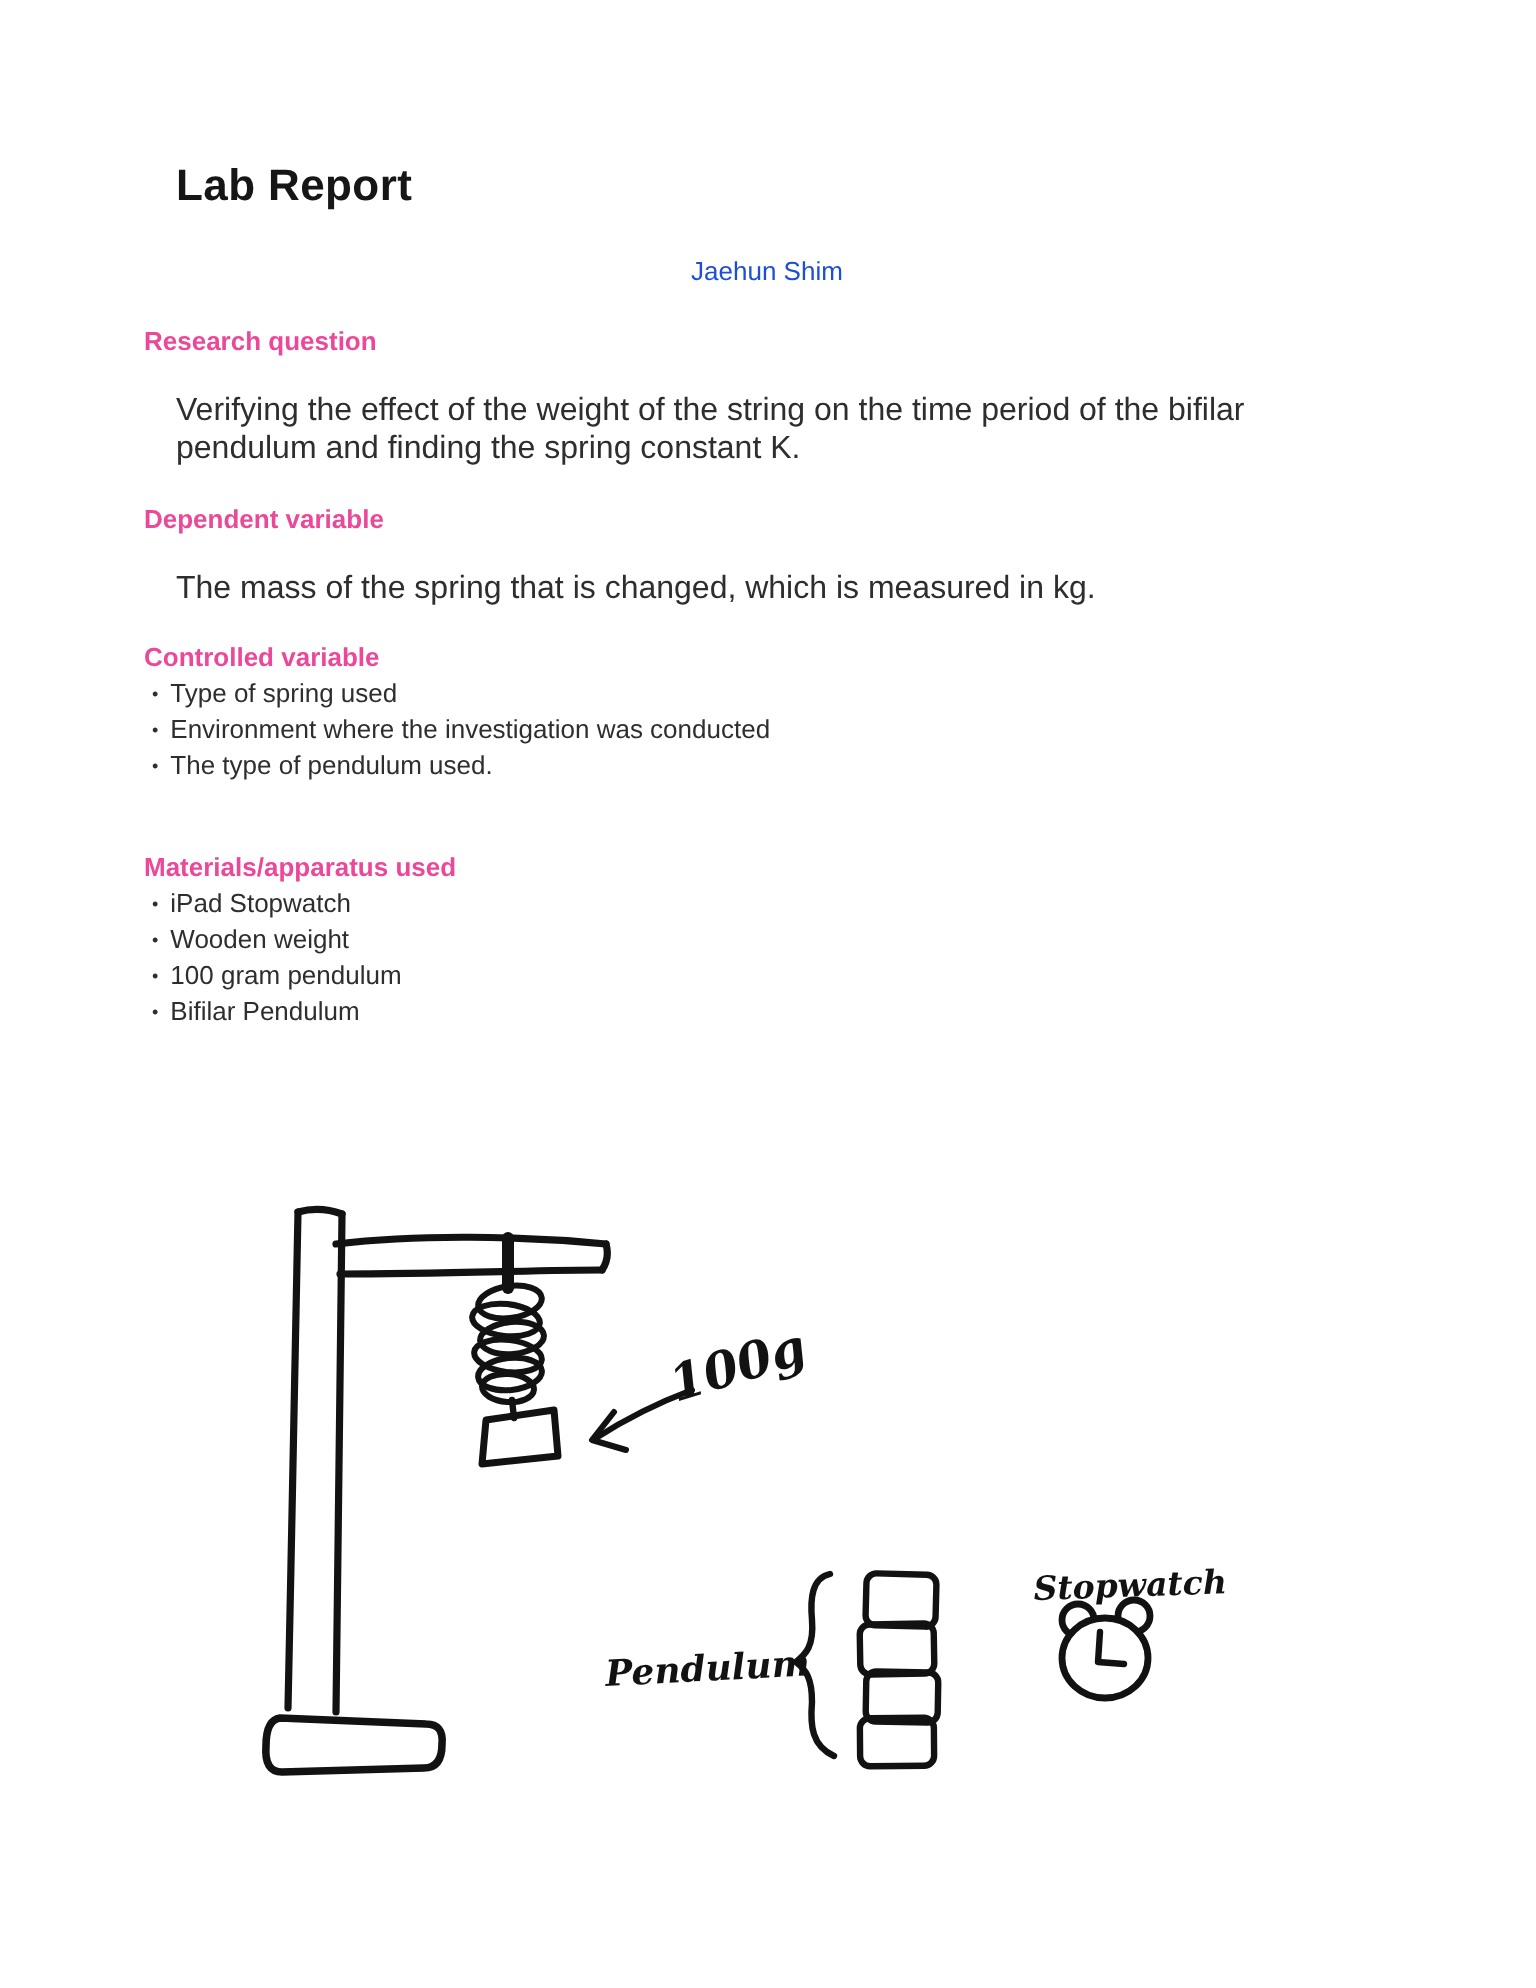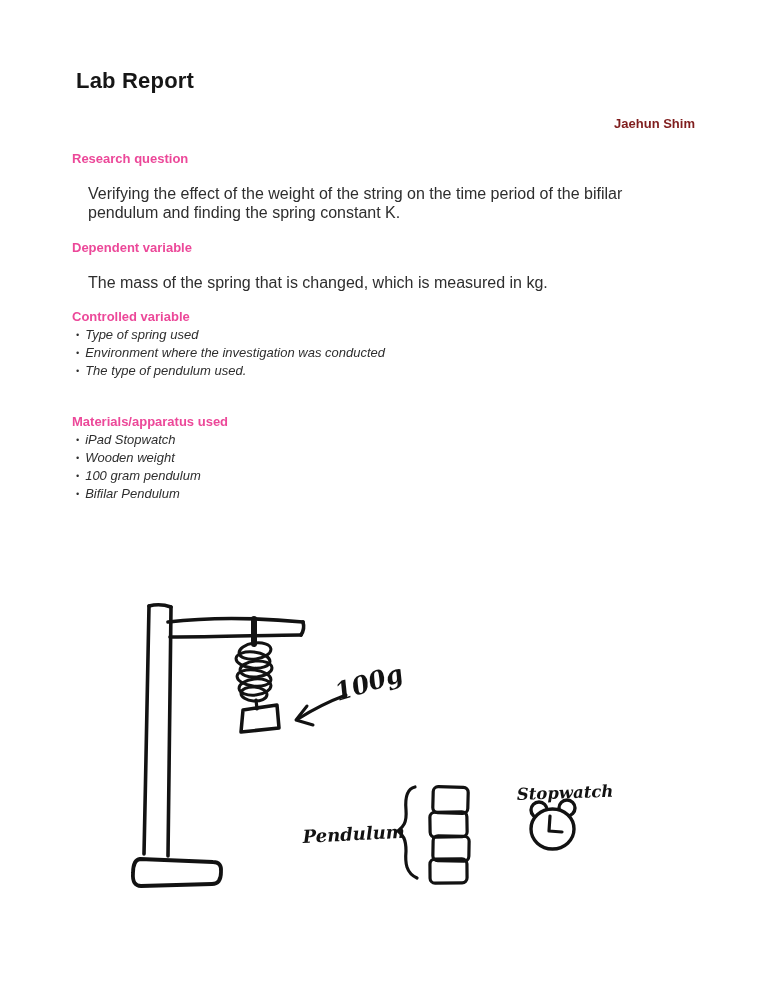--- a/index.html
+++ b/index.html
@@ -1,27 +1,27 @@
 <!DOCTYPE html>
 <html><head>
 <meta charset="utf-8">
 <style>
   html,body{margin:0;padding:0;background:#ffffff;}
   .page{
     position:relative;width:768px;height:994px;background:#ffffff;
     font-family:"Liberation Sans",sans-serif;color:#2a2a2a;overflow:hidden;
   }
   .content{position:absolute;left:72px;top:63px;width:623px;}
-  .doc-title{font-size:22px;line-height:28px;font-weight:700;color:#161616;margin:4px;letter-spacing:.2px;}
-  .author{margin-top:20px;text-align:right;font-size:13px;line-height:17px;color:#7f1d1d;font-weight:bold;}
+  .doc-title{font-size:22px;line-height:28px;font-weight:700;color:#161616;margin:16px;letter-spacing:.2px;}
+  .author{margin-top:20px;text-align:center;font-size:13px;line-height:17px;color:#1d4ed8;}
   .sec-h{font-weight:700;font-size:13px;line-height:18px;color:#ec4899;}
   .sec-b{margin:16px;font-size:16px;line-height:19px;max-width:575px;color:#2e2e2e;}
   .m1{margin-top:18px}.m2{margin-top:15px}.m3{margin-top:17px}
   .m4{margin-top:16px}.m5{margin-top:33px}.m6{margin-top:13px}
-  .bullet-row{font-size:13px;line-height:18px;color:#2e2e2e;padding-left:4px;font-style:italic;}
+  .bullet-row{font-size:13px;line-height:18px;color:#2e2e2e;padding-left:4px;}
   .bullet{display:inline-block;font-size:9px;vertical-align:1px;margin-right:6px;color:#2e2e2e;}
   .drawing{position:absolute;left:100px;top:560px;width:520px;height:340px;}
   .ink{stroke:#121212;fill:none;stroke-linecap:round;stroke-linejoin:round;}
   .hand{font-family:"DejaVu Serif","Liberation Serif",serif;font-style:italic;font-weight:bold;fill:#121212;}
 </style>
 </head>
 <body>
 
 <div class="page">
   <div class="content">

